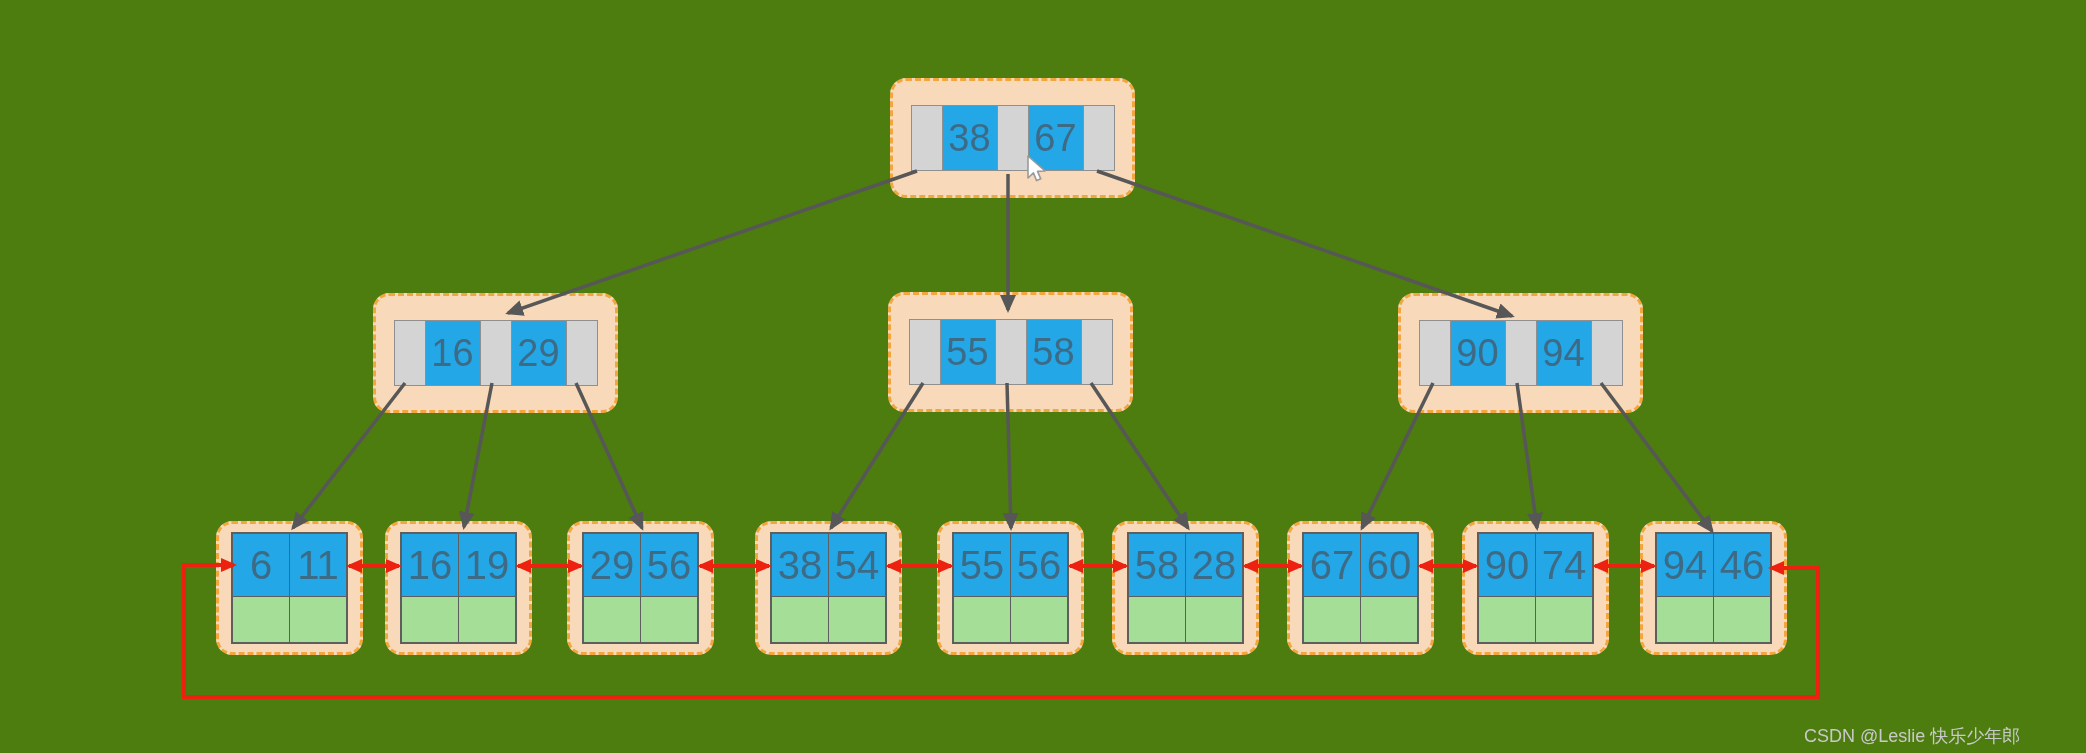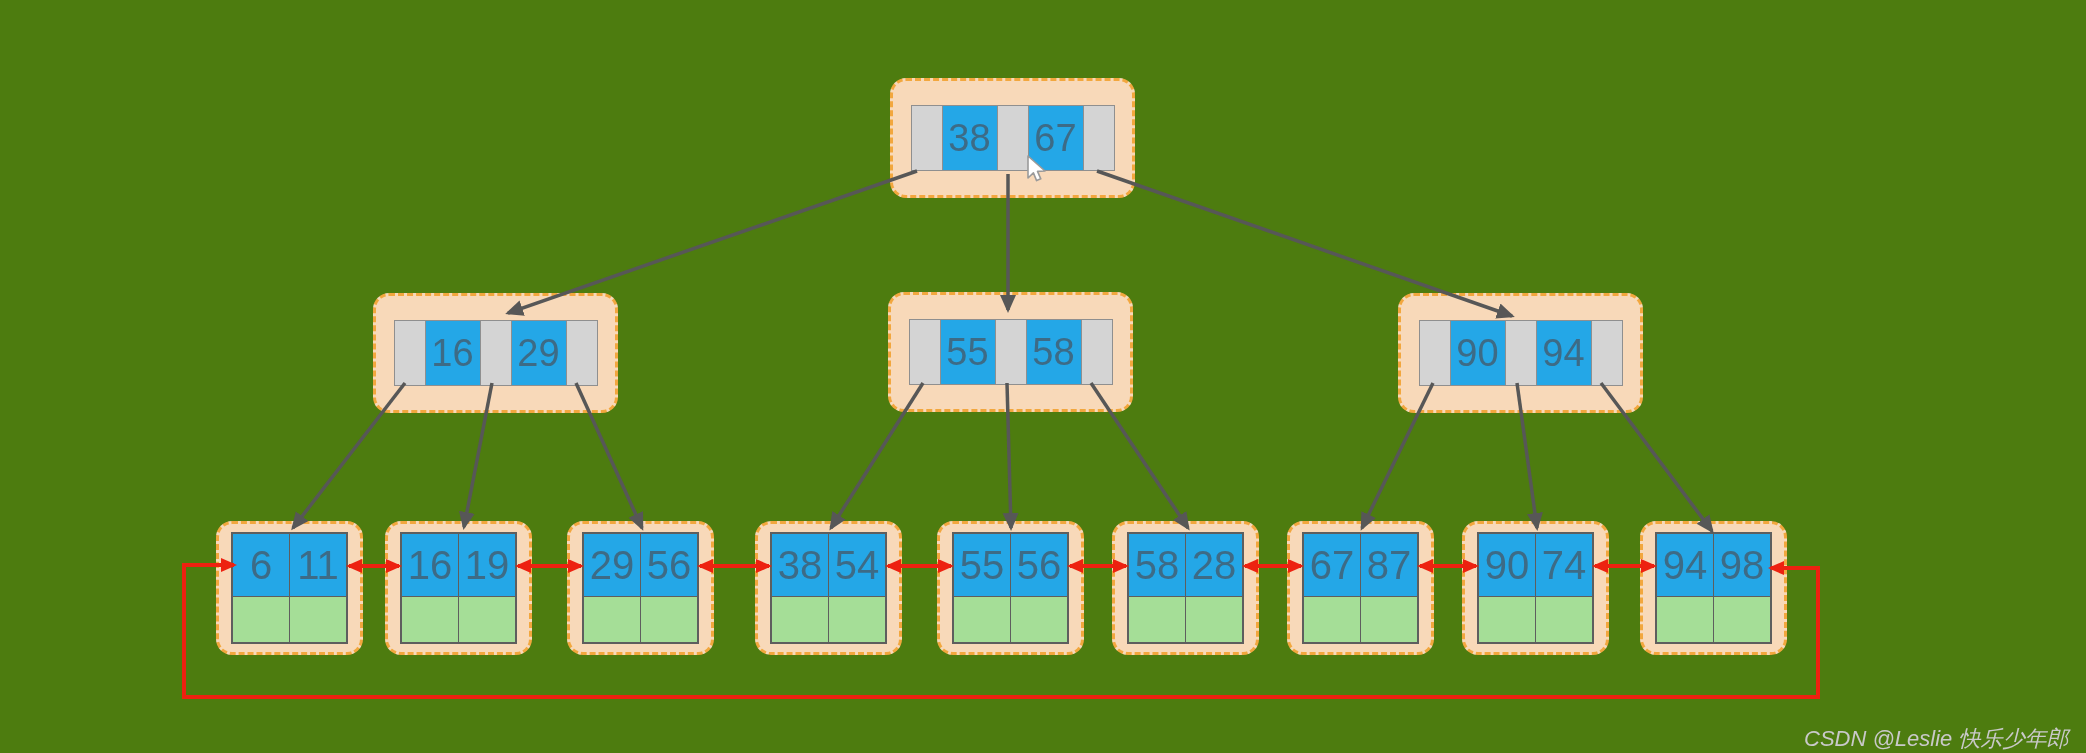--- a/index.html
+++ b/index.html
@@ -80,24 +80,23 @@
   }
   .lk.first { border-right: 1.5px solid #5e5e5e; }
   .ld { background: #a5de97; border-top: 1.5px solid #5e5e5e; }
   .ld.first { border-right: 1.5px solid #5e5e5e; }
   
   #watermark {
     position: absolute;
     left: 1804px; top: 724px;
     width: 260px;
     color: #c9c9c9;
-    font-size: 22px;
+    font-size: 18px;
     white-space: nowrap;
     z-index: 3;
-    font-style: italic;
   }
   
   #cursor {
     position: absolute;
     left: 1022px; top: 154px;
     z-index: 10;
   }
 </style>
 </head>
 <body>
@@ -236,39 +235,39 @@
       <div class="lk first">58</div>
       <div class="lk">28</div>
       <div class="ld first"></div>
       <div class="ld"></div>
     </div>
   </div>
 
   <div class="leaf" style="left:1287px;">
     <div class="lgrid">
       <div class="lk first">67</div>
-      <div class="lk">87</div>
+      <div class="lk">60</div>
       <div class="ld first"></div>
       <div class="ld"></div>
     </div>
   </div>
 
   <div class="leaf" style="left:1462px;">
     <div class="lgrid">
       <div class="lk first">90</div>
       <div class="lk">74</div>
       <div class="ld first"></div>
       <div class="ld"></div>
     </div>
   </div>
 
   <div class="leaf" style="left:1640px;">
     <div class="lgrid">
       <div class="lk first">94</div>
-      <div class="lk">98</div>
+      <div class="lk">46</div>
       <div class="ld first"></div>
       <div class="ld"></div>
     </div>
   </div>
 
   <svg id="cursor" width="30" height="34" viewBox="0 0 30 34" xmlns="http://www.w3.org/2000/svg">
     <path d="M6 2 L6 24 L11.4 18.9 L14.6 26.6 L18.8 24.8 L15.5 17.4 L23 17 Z" fill="#ffffff" stroke="#9a9a9a" stroke-width="1.6" stroke-linejoin="round"></path>
   </svg>
 
   <div id="watermark">CSDN @Leslie 快乐少年郎</div>

